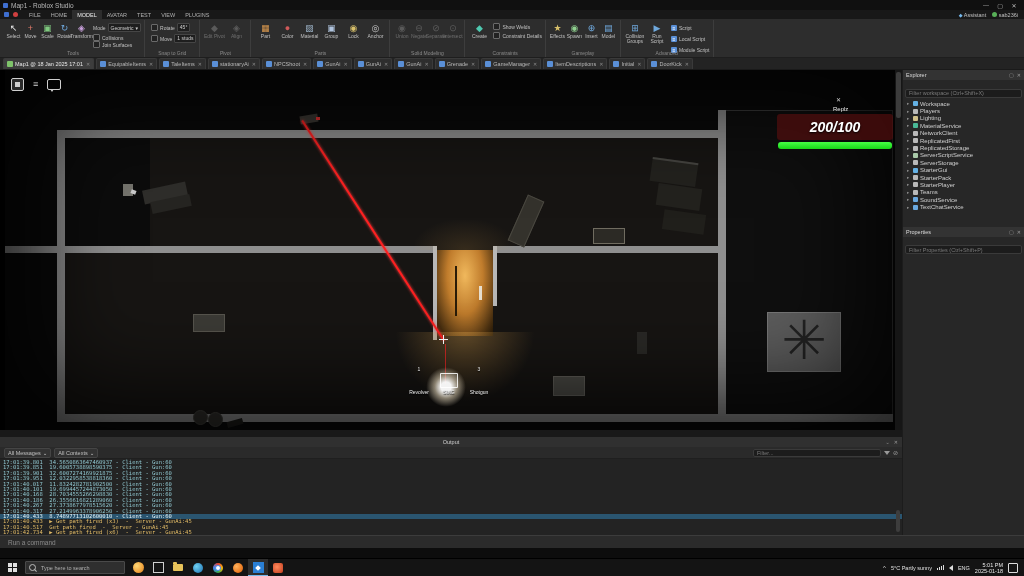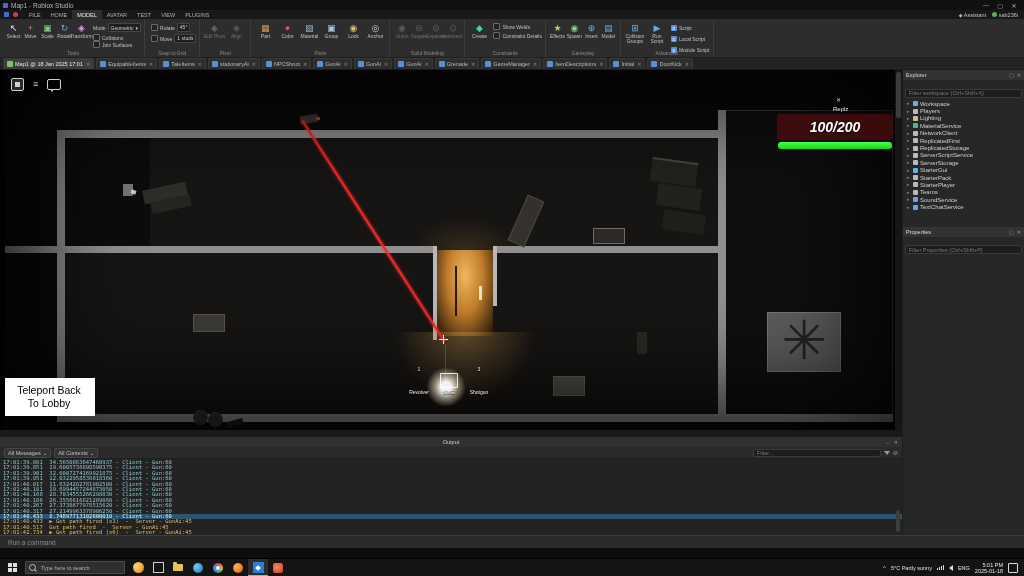--- a/index.html
+++ b/index.html
@@ -538,21 +538,21 @@
       </span>
     <span class="vp-ham">≡</span>
     <span class="vp-chat"></span>
   </div>
 
   <span id="hud-replz-close">✕</span>
   <div id="hud-replz">
     <span>Replz</span>
   </div>
   <div id="health-panel">
-    <span id="health-text">100/200</span>
+    <span id="health-text">200/100</span>
   </div>
   <div id="health-bar"></div>
 
   <div id="hotbar">
       <div class="slot">
       <div class="slot-num">1</div>
       <div class="slot-box"></div>
       <div class="slot-label">Revolver</div>
     </div>
       <div class="slot selected">
@@ -560,24 +560,20 @@
       <div class="slot-box"></div>
       <div class="slot-label">SMG</div>
     </div>
       <div class="slot">
       <div class="slot-num">3</div>
       <div class="slot-box"></div>
       <div class="slot-label">Shotgun</div>
     </div>
     </div>
 
-  <div id="teleport-sign">
-    <span>Teleport Back</span>
-    <span>To Lobby</span>
-  </div>
 
   <div id="vp-scroll">
       <i></i>
     </div>
 </div>
 
 <div id="right-panel">
   <div class="panel-header">
     <span>Explorer</span>
     <span class="ph-icons">

